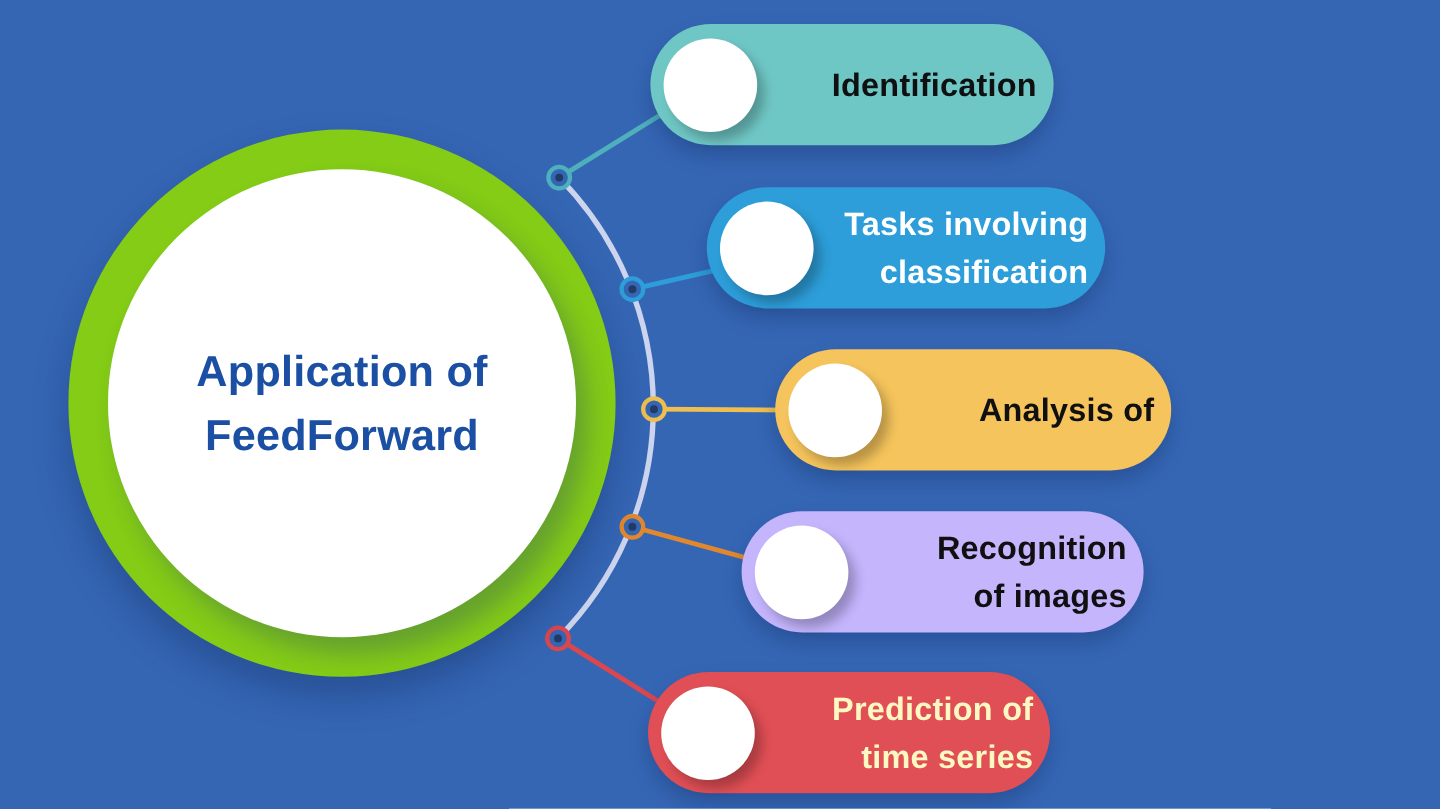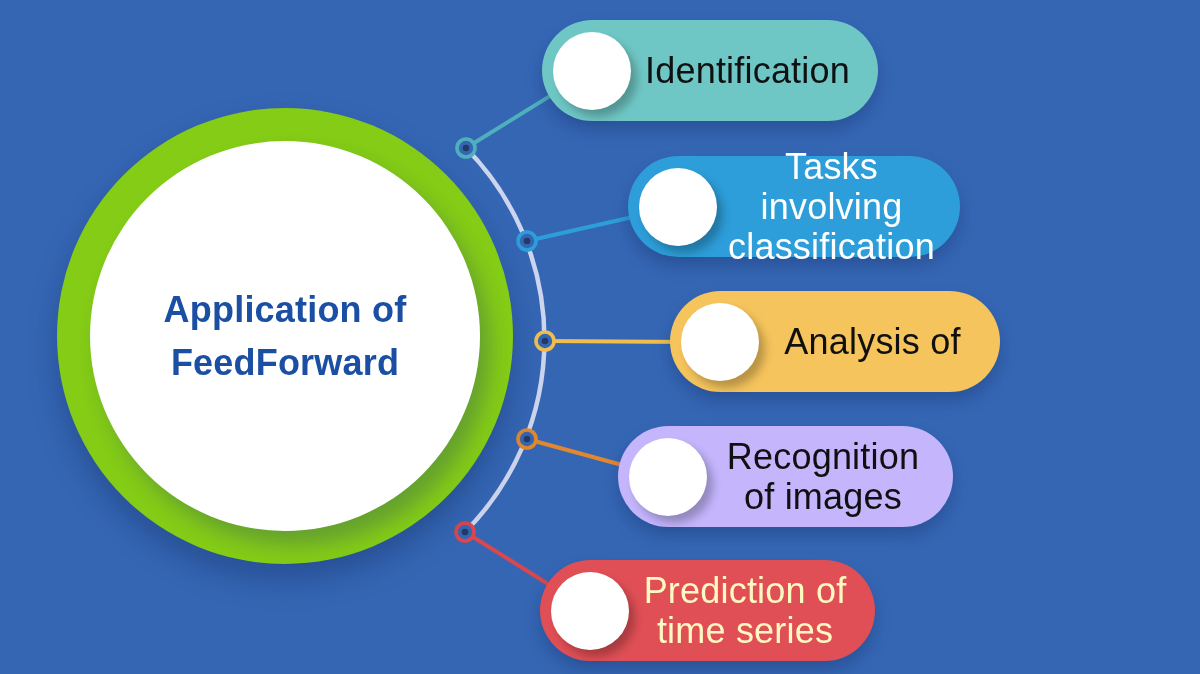--- a/index.html
+++ b/index.html
@@ -60,31 +60,31 @@
   .pill .bullet {
     flex: 0 0 auto;
     width: 78px; height: 78px;
     margin-left: 11px;
     border-radius: 50%;
     background: #ffffff;
     box-shadow: 6px 7px 9px rgba(0, 0, 0, 0.25);
   }
   .pill .label {
     flex: 1 1 auto;
-    text-align: center;
-    font-size: 36px;
-    font-weight: 400;
+    text-align: right;
+    font-size: 27px;
+    font-weight: 700;
     line-height: 40px;
     padding-right: 14px;
     letter-spacing: 0.2px;
   }
   .pill .label span { display: block; }
   .pill-1 { left: 542px; top: 20px;  width: 336px; }
-  .pill-2 { left: 628px; top: 156px; width: 332px; }
-  .pill-3 { left: 670px; top: 291px; width: 330px; }
+  .pill-2 { left: 589px; top: 156px; width: 332px; }
+  .pill-3 { left: 646px; top: 291px; width: 330px; }
   .pill-4 { left: 618px; top: 426px; width: 335px; }
   .pill-5 { left: 540px; top: 560px; width: 335px; }
 </style>
 </head>
 <body>
 
 <div class="canvas" style="background: rgb(53, 102, 180);">
 
   <svg class="connector-layer" viewBox="0 0 1200 674">
     <path d="M 466 148 A 273 273 0 0 1 465 532" fill="none" stroke-width="4.5" stroke-linecap="round" stroke="#ccd4ee"></path>

